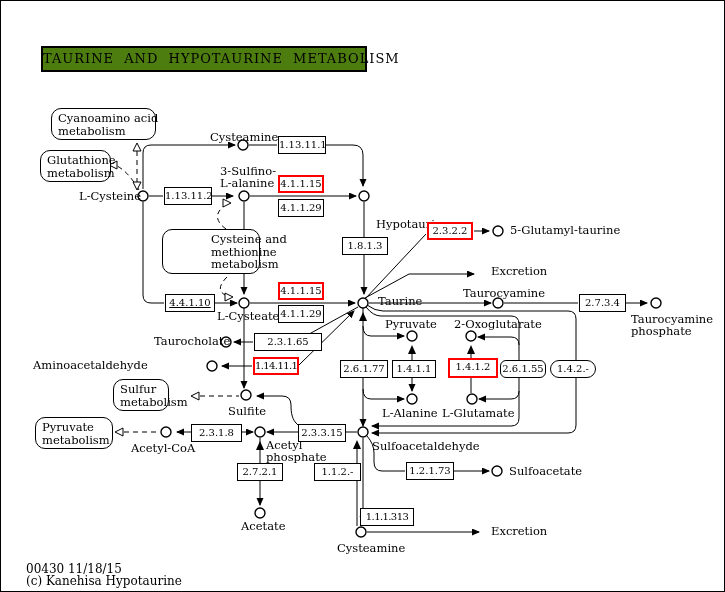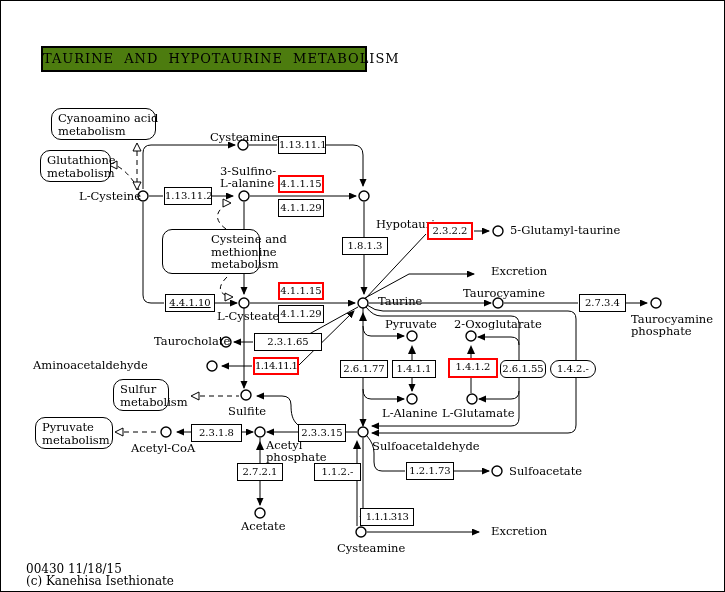--- a/index.html
+++ b/index.html
@@ -164,21 +164,21 @@
       <circle cx="259" cy="431" r="5"></circle>
       <circle cx="362" cy="431" r="5"></circle>
       <circle cx="259" cy="512" r="5"></circle>
       <circle cx="496" cy="470" r="5"></circle>
       <circle cx="360" cy="531" r="5"></circle>
     </g>
   </svg>
 
   <div class="title-box">TAURINE AND HYPOTAURINE METABOLISM</div>
   <div class="footer" style="top:562px;">00430 11/18/15</div>
-  <div class="footer" style="top:574px;">(c) Kanehisa Isethionate</div>
+  <div class="footer" style="top:574px;">(c) Kanehisa Hypotaurine</div>
 
   <div class="plink" style="left:50px;top:107px;width:105px;">
     <div>Cyanoamino acid</div>
     <div>metabolism</div>
   </div>
   <div class="plink" style="left:39px;top:149px;width:71px;">
     <div>Glutathione</div>
     <div>metabolism</div>
   </div>
   <div class="plink" style="left:161px;top:228px;width:98px;padding-left:48px;">

